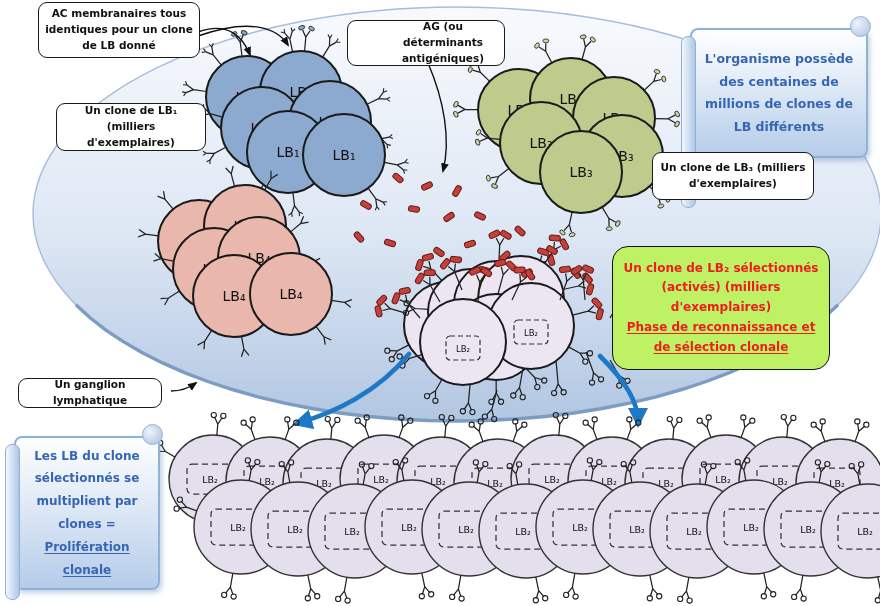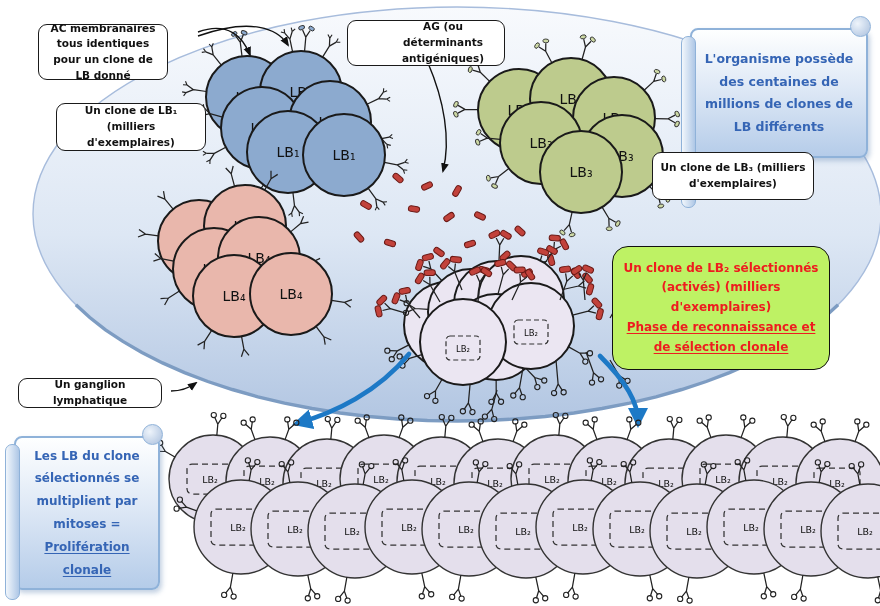--- a/index.html
+++ b/index.html
@@ -3,21 +3,21 @@
 <meta charset="utf-8">
 <style>
   html,body{margin:0;padding:0;background:#fff;}
   .stage{position:relative;width:880px;height:606px;background:#fff;overflow:hidden;
          font-family:"DejaVu Sans",sans-serif;}
   .stage svg{position:absolute;left:0;top:0;}
 
   .box{position:absolute;background:#fff;border:1.6px solid #1a1a1a;border-radius:9px;
        display:flex;align-items:center;justify-content:center;text-align:center;
        font-weight:bold;font-size:10.5px;line-height:1.5;color:#111;padding:3px 6px;box-sizing:border-box;}
-  .box-ac{left:38px;top:24px;width:130px;height:56px;justify-content:center;}
+  .box-ac{left:38px;top:2px;width:162px;height:56px;justify-content:center;}
   .box-ag{left:347px;top:20px;width:158px;height:46px;padding-left:40px;}
   .box-lb1{left:56px;top:103px;width:150px;height:48px;}
   .box-lb3{left:652px;top:152px;width:162px;height:48px;}
   .box-lb4{left:18px;top:291px;width:154px;height:48px;}
   .box-ganglion{left:18px;top:378px;width:144px;height:30px;}
 
   .red-box{position:absolute;left:612px;top:246px;width:218px;height:124px;
        background:#bef264;border:1.8px solid #111;border-radius:16px;
        display:flex;flex-direction:column;align-items:center;justify-content:center;text-align:center;
        font-weight:bold;font-size:12px;line-height:1.65;color:#ee1c1f;padding:4px 10px;box-sizing:border-box;}
@@ -563,17 +563,17 @@
   <div class="red-box">
     <span>Un clone de LB₂ sélectionnés (activés) (milliers d'exemplaires)</span>
     <span class="u">Phase de reconnaissance et de sélection clonale</span>
   </div>
 
   <div class="box box-ganglion">
     <span>Un ganglion lymphatique</span>
   </div>
 
   <div class="scroll scroll-bottom">
-    <span>Les LB du clone sélectionnés se multiplient par mitoses =</span>
+    <span>Les LB du clone sélectionnés se multiplient par clones =</span>
     <span class="u">Prolifération clonale</span>
   </div>
 
 </div>
 
 </body></html>

